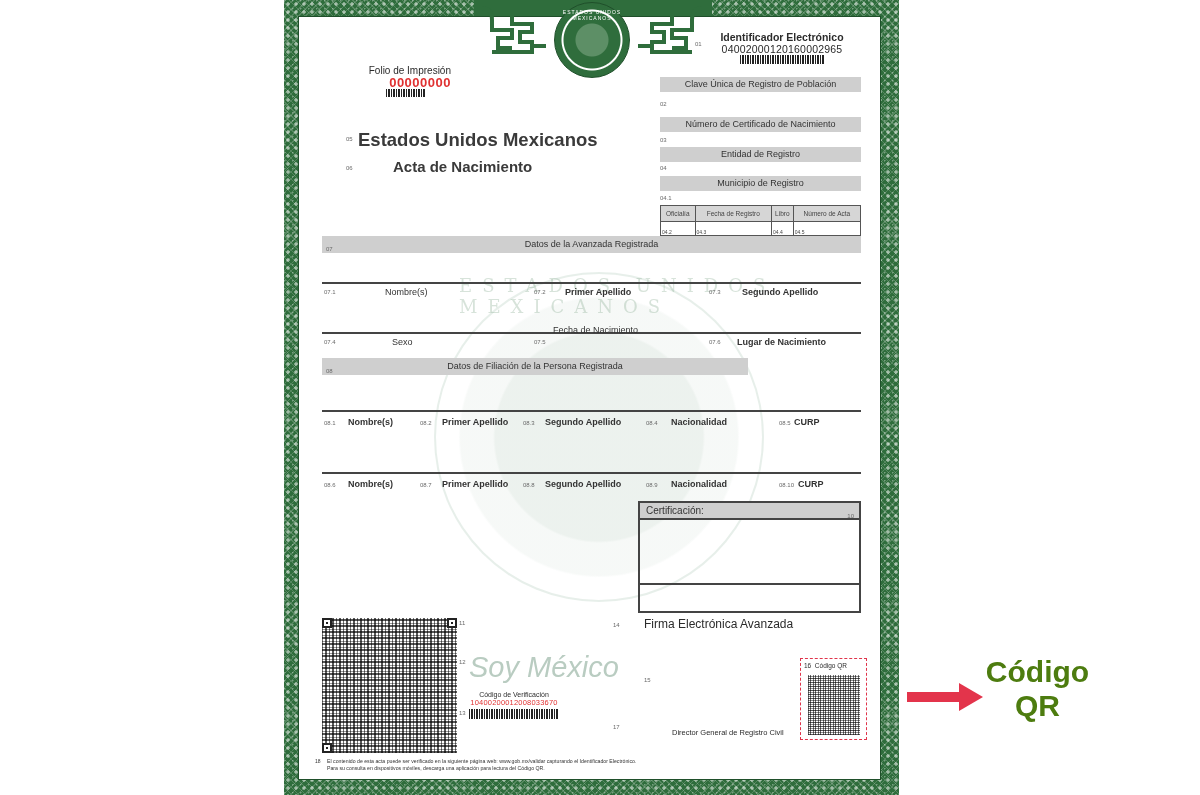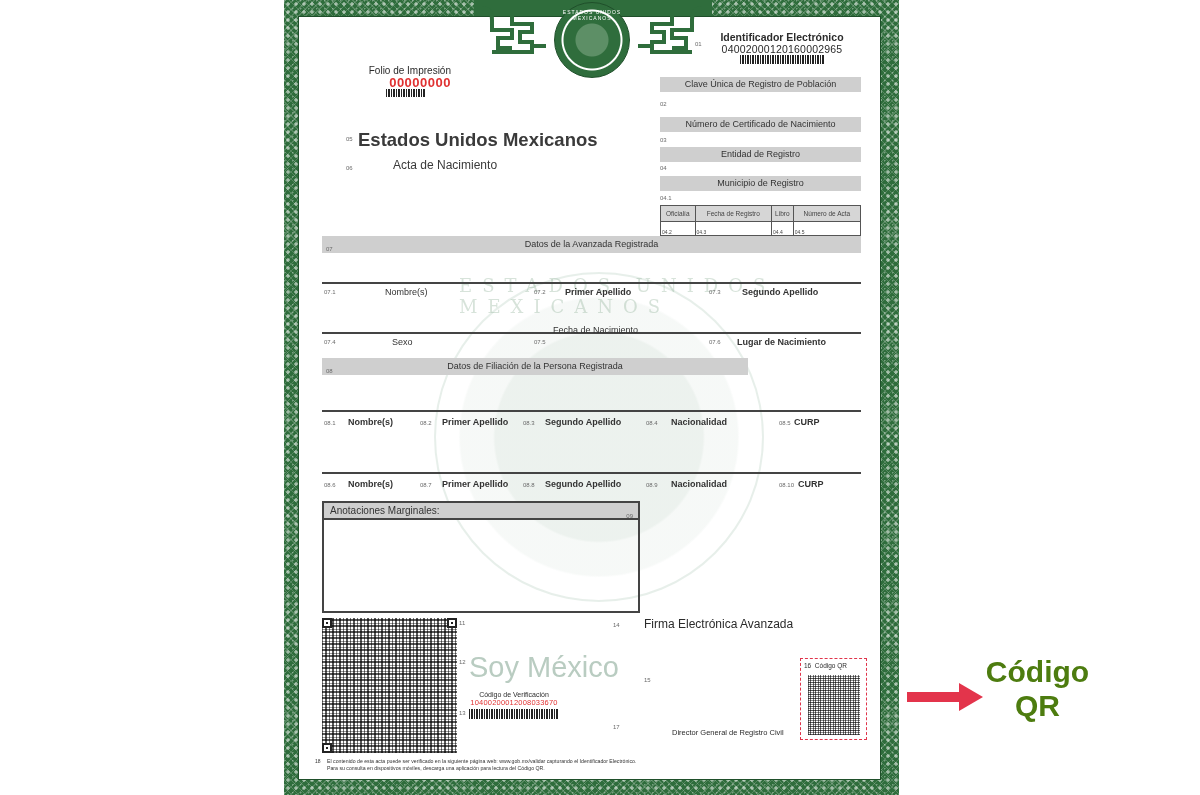--- a/index.html
+++ b/index.html
@@ -35,21 +35,21 @@
   .folio .v { font-size: 13px; font-weight: bold; color: #e03131; letter-spacing: 0.5px; line-height: 13px; }
   .barcode { display: block; margin: 0 auto; height: 8px; background: repeating-linear-gradient(90deg, #222 0 1px, #fff 1px 2px, #222 2px 4px, #fff 4px 5px); }
 
   .ident { position: absolute; left: 432px; top: 31px; width: 150px; text-align: center; }
   .ident .t { font-size: 10.5px; font-weight: bold; color: #2b2b2b; }
   .ident .v { font-size: 10.5px; color: #2b2b2b; letter-spacing: 0.2px; }
 
   .graybar { position: absolute; background: #cfcfcf; font-size: 9px; text-align: center; color: #333; line-height: 15px; height: 15px; }
 
   .title1 { position: absolute; left: 75px; top: 127px; font-size: 18.5px; font-weight: bold; color: #3a3a3a; }
-  .title2 { position: absolute; left: 110px; top: 157px; font-size: 12px; font-weight: normal; color: #3a3a3a; }
+  .title2 { position: absolute; left: 110px; top: 157px; font-size: 15px; font-weight: bold; color: #3a3a3a; }
 
   .reg-table { position: absolute; left: 377px; top: 204px; width: 201px; height: 31px; border: 1px solid #555; border-collapse: collapse; }
   .reg-table td { border: 1px solid #555; font-size: 6.5px; text-align: center; color: #444; vertical-align: middle; }
   .reg-table tr.h td { background: #d6d6d6; height: 16px; line-height: 6px; }
   .reg-table tr.b td { height: 14px; text-align: left; vertical-align: bottom; font-size: 5px; padding-left: 1px; }
 
   .rule { position: absolute; height: 2px; background: #444; }
   .field { position: absolute; font-size: 9px; color: #333; }
   .field.b { font-weight: bold; }
 
@@ -65,21 +65,21 @@
 
   .qr-big {
     position: absolute; left: 37px; top: 603px; width: 135px; height: 135px;
     background-color: #fff;
     background-image:
       repeating-linear-gradient(0deg, rgba(0,0,0,0.65) 0 2px, transparent 2px 3px, rgba(0,0,0,0.4) 3px 4px, transparent 4px 6px),
       repeating-linear-gradient(90deg, rgba(0,0,0,0.55) 0 1px, transparent 1px 3px, rgba(0,0,0,0.65) 3px 5px, transparent 5px 7px);
   }
   .qr-corner { position: absolute; width: 10px; height: 10px; border: 2px solid #222; background: #fff; box-shadow: inset 0 0 0 2px #fff, inset 0 0 0 5px #222; }
 
-  .soy { position: absolute; left: 186px; top: 646px; font-size: 29px; color: #b9ccc1; }
+  .soy { position: absolute; left: 186px; top: 646px; font-size: 29px; font-style: italic; color: #b9ccc1; }
   .verif { position: absolute; left: 160px; top: 706px; width: 110px; text-align: center; }
   .verif .t { font-size: 7px; color: #2b2b2b; }
   .verif .v { font-size: 7.5px; color: #e03131; letter-spacing: 0.2px; }
   .verif .barcode { width: 90px; height: 10px; margin-top: 2px; }
 
   .firma { position: absolute; left: 359px; top: 615px; font-size: 12px; color: #2b2b2b; }
   .director { position: absolute; left: 387px; top: 727px; font-size: 7.5px; color: #2b2b2b; }
 
   .qr-frame { position: absolute; left: 517px; top: 658px; width: 67px; height: 82px; border: 1.5px dashed #e0334a; }
   .qr-frame .t { position: absolute; left: 3px; top: 3px; font-size: 6.5px; color: #2b2b2b; }
@@ -194,25 +194,26 @@
     <span class="field b" style="left:49px; top:462px;">Nombre(s)</span>
     <span class="label-num" style="left:121px; top:465px;">08.7</span>
     <span class="field b" style="left:143px; top:462px;">Primer Apellido</span>
     <span class="label-num" style="left:224px; top:465px;">08.8</span>
     <span class="field b" style="left:246px; top:462px;">Segundo Apellido</span>
     <span class="label-num" style="left:347px; top:465px;">08.9</span>
     <span class="field b" style="left:372px; top:462px;">Nacionalidad</span>
     <span class="label-num" style="left:480px; top:465px;">08.10</span>
     <span class="field b" style="left:499px; top:462px;">CURP</span>
 
-    <div class="box" style="left:23px; top:484px; width:318px; height:112px;">
+    <div class="box" style="left:339px; top:484px; width:223px; height:112px;">
       <div class="box-head" style="left:0; top:0; right:0; height:17px; border-bottom:2px solid #444;">
-        <span>Anotaciones Marginales:</span>
-        <span class="label-num" style="right:5px; top:5px;">09</span>
+        <span>Certificación:</span>
+        <span class="label-num" style="right:5px; top:5px;">10</span>
       </div>
+      <div class="rule" style="left:0; right:0; top:80px; height:1.5px;"></div>
     </div>
 
     <div class="qr-big" style="left:23px; top:601px;">
       <span class="qr-corner" style="left:0; top:0;"></span>
       <span class="qr-corner" style="right:0; top:0;"></span>
       <span class="qr-corner" style="left:0; bottom:0;"></span>
     </div>
     <span class="label-num" style="left:160px; top:603px;">11</span>
     <span class="label-num" style="left:160px; top:642px;">12</span>
     <span class="label-num" style="left:160px; top:693px;">13</span>

